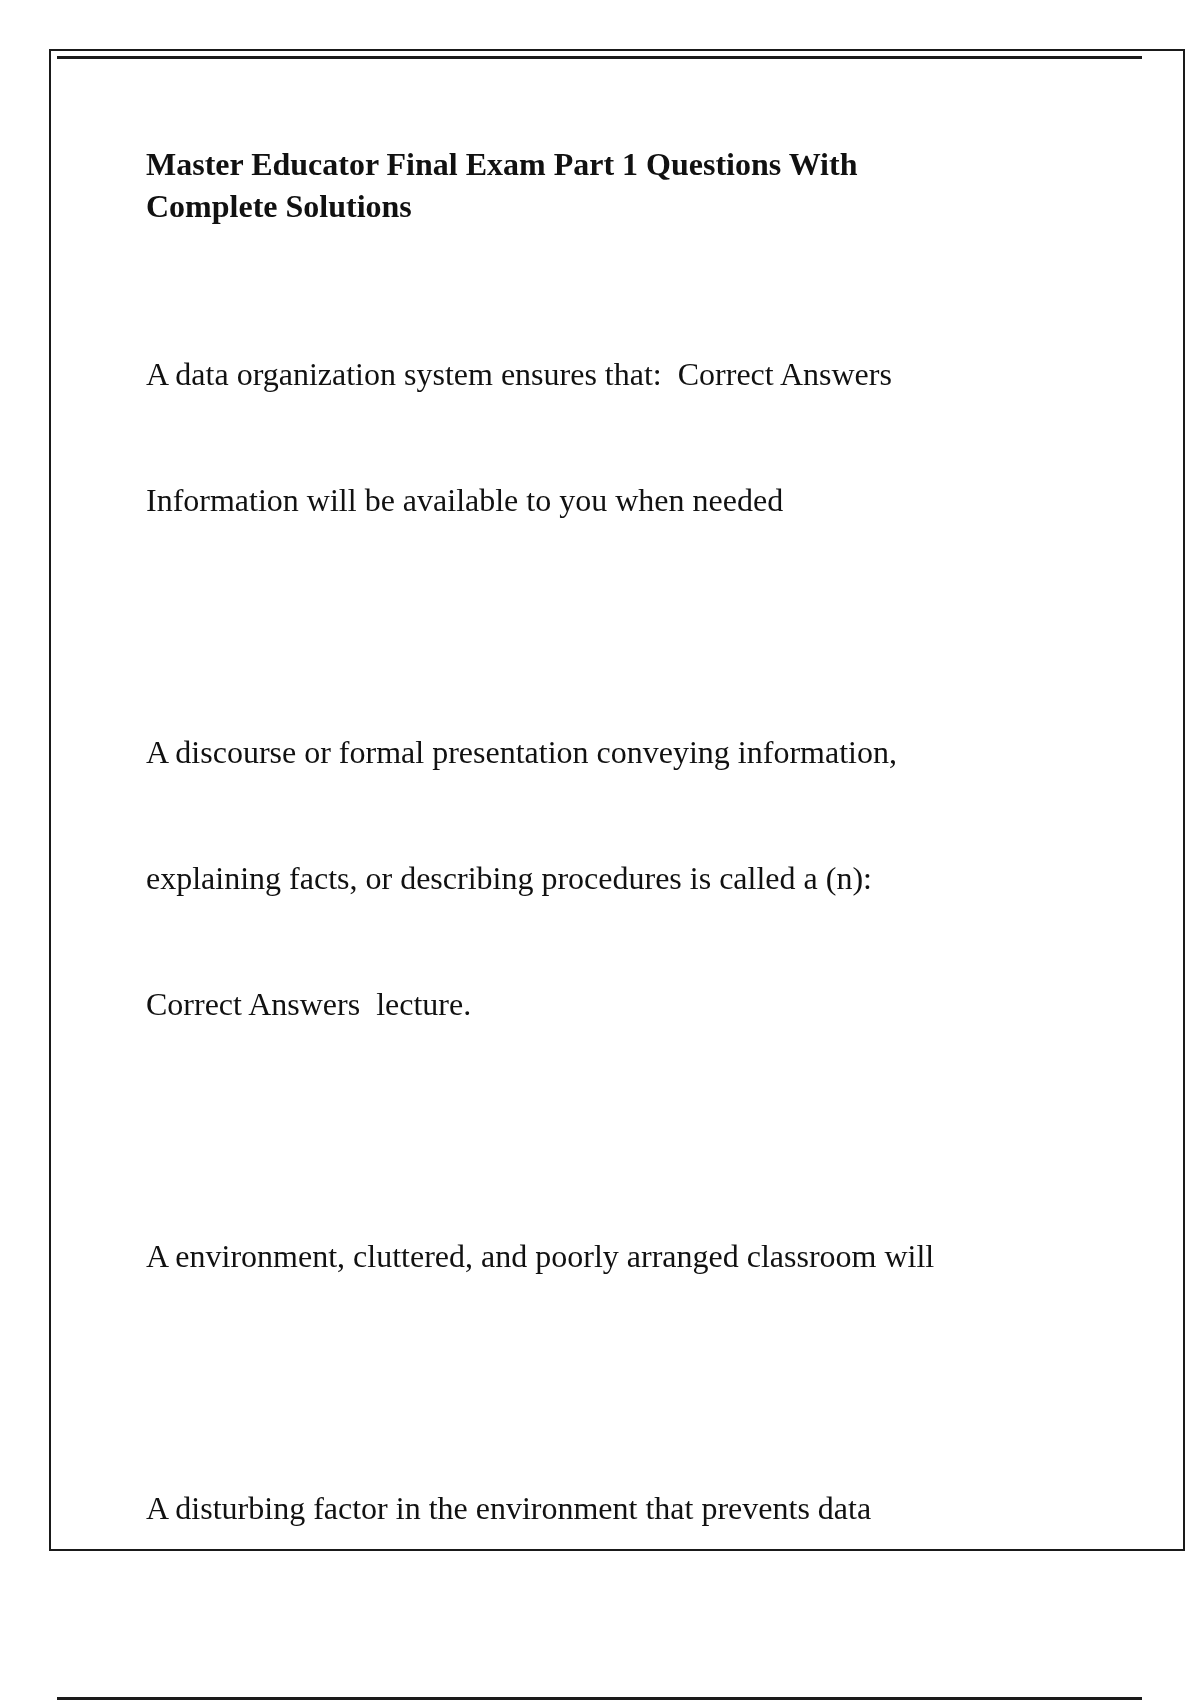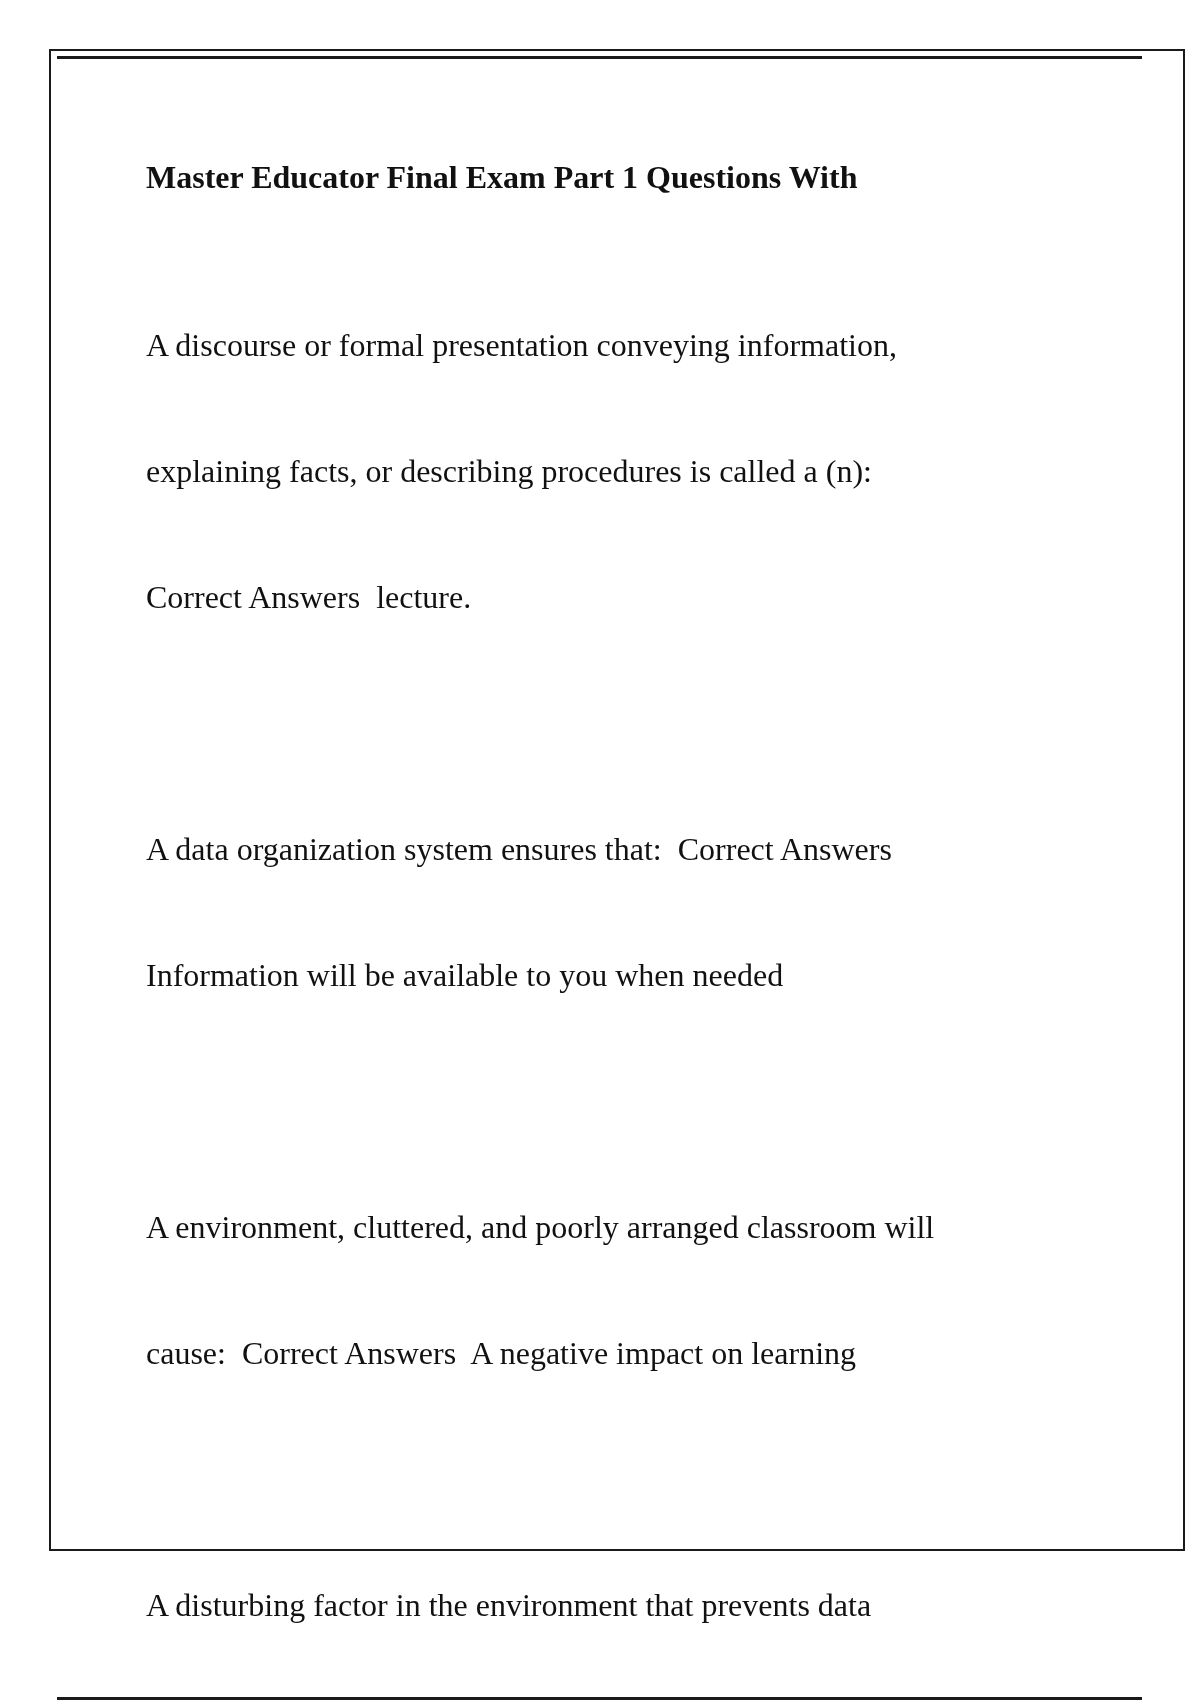--- a/index.html
+++ b/index.html
@@ -43,54 +43,54 @@
   .content {
     position: absolute;
     left: 146px;
     top: 143px;
     width: 950px;
   }
   .doc-title {
     font-weight: bold;
     font-size: 32px;
     line-height: 42px;
-    margin: 13px 0 42px 0;
+    margin: 0 0 42px 0;
   }
   .qa {
     font-size: 32px;
     line-height: 42px;
     margin: 0 0 42px 0;
     white-space: pre-wrap;
   }
 </style>
 </head>
 <body>
 
 <div class="page-frame"></div>
 <div class="top-rule"></div>
 
 <div class="content">
   <div class="doc-title">
     <div>Master Educator Final Exam Part 1 Questions With</div>
+    <div>Complete Solutions</div>
+  </div>
+
+  <div class="qa">
+    <div>A data organization system ensures that:  Correct Answers</div>
+    <div>Information will be available to you when needed</div>
   </div>
 
   <div class="qa">
     <div>A discourse or formal presentation conveying information,</div>
     <div>explaining facts, or describing procedures is called a (n):</div>
     <div>Correct Answers  lecture.</div>
   </div>
 
   <div class="qa">
-    <div>A data organization system ensures that:  Correct Answers</div>
-    <div>Information will be available to you when needed</div>
-  </div>
-
-  <div class="qa">
     <div>A environment, cluttered, and poorly arranged classroom will</div>
-    <div>cause:  Correct Answers  A negative impact on learning</div>
   </div>
 
   <div class="qa">
     <div>A disturbing factor in the environment that prevents data</div>
     
     
   </div>
 
 </div>
 

